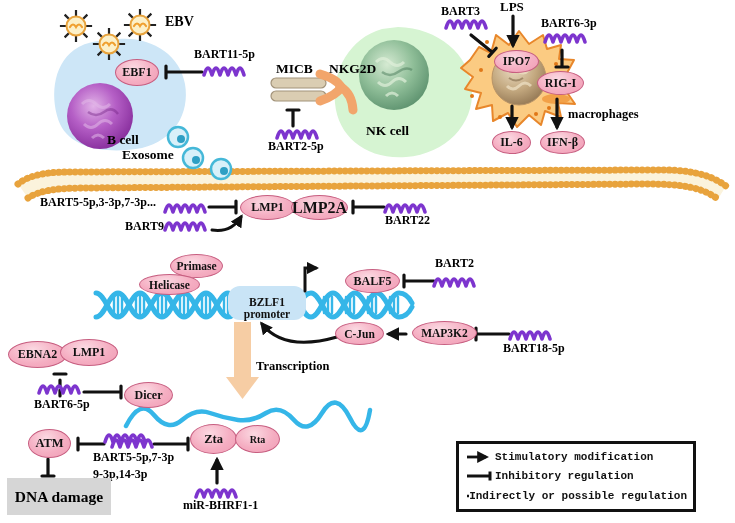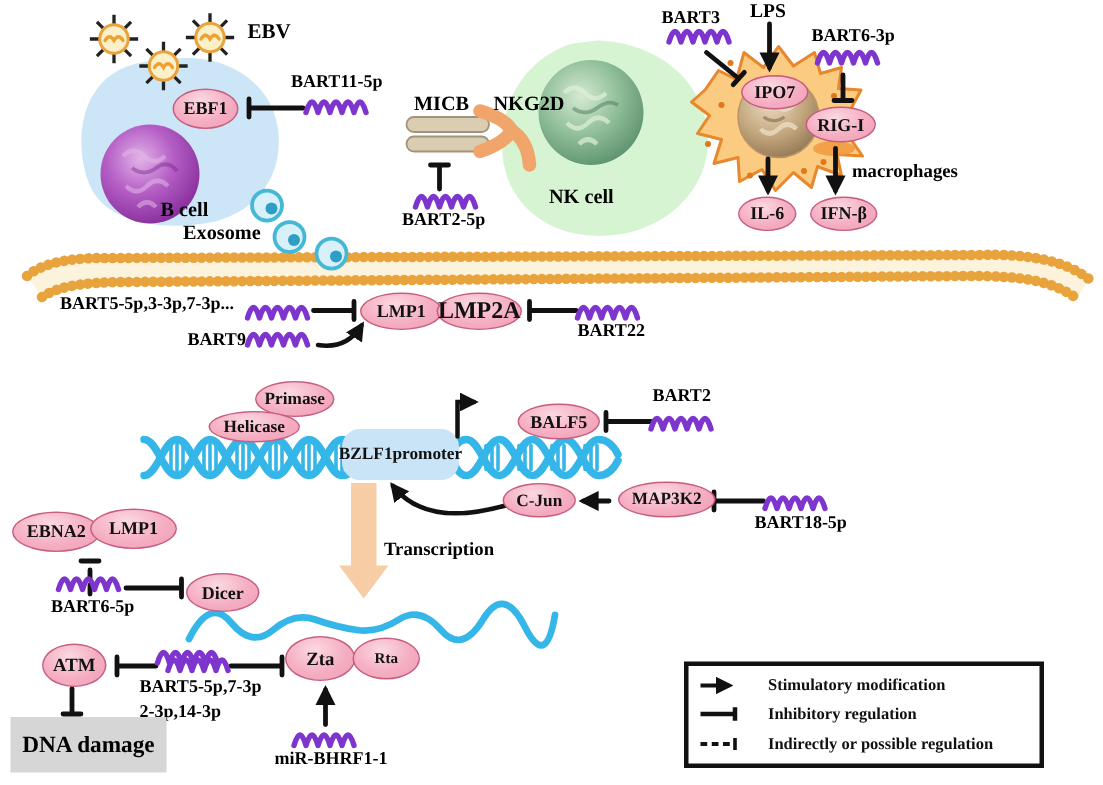--- a/index.html
+++ b/index.html
@@ -4,27 +4,27 @@
 <style>
   html,body{margin:0;padding:0;background:#fff}
   #canvas{position:relative;width:735px;height:523px;background:#fff;
           font-family:"Liberation Serif",serif;overflow:hidden}
   #shapes{position:absolute;left:0;top:0;z-index:1}
   .lbl{position:absolute;z-index:3;font-weight:bold;color:#000;white-space:nowrap;line-height:1.05}
   .node{position:absolute;z-index:3;display:flex;align-items:center;justify-content:center;
         background:radial-gradient(ellipse at 42% 30%,#FBD9E2 0%,#F5AEC2 55%,#EF9DB5 100%);
         border:1.7px solid #C75E80;border-radius:50%;font-weight:bold;color:#111;
         box-sizing:border-box;text-align:center}
-  .promoter-text{position:absolute;z-index:3;display:flex;flex-direction:row;align-items:center;
-        justify-content:center;font-weight:bold;color:#111;text-align:center}
+  .promoter-text{position:absolute;z-index:3;display:flex;flex-direction:column;align-items:center;
+        justify-content:flex-end;font-weight:bold;color:#111;text-align:center}
   .graybox{position:absolute;z-index:3;background:#D6D6D6;display:flex;align-items:center;
         justify-content:center;font-weight:bold;color:#000}
   .legend{position:absolute;z-index:3;background:#fff;border:3px solid #111;box-sizing:border-box;
         display:flex;flex-direction:column;justify-content:space-around;padding:3px 6px}
-  .lrow{display:flex;gap:17px;font-family:Liberation Serif, serif;
+  .lrow{display:flex;gap:0;font-family:Liberation Mono, monospace;
         font-weight:bold;font-size:11px;color:#111;white-space:nowrap}
 </style>
 </head>
 <body>
 
 <div id="canvas">
 
 <svg id="shapes" width="735" height="523" viewBox="0 0 735 523">
   <defs>
     <marker id="mA" viewBox="0 0 10 10" refX="7.5" refY="5" markerWidth="4.2" markerHeight="4.2" orient="auto">
@@ -196,21 +196,21 @@
 <div class="lbl" style="left:40px;top:196px;font-size:12px">BART5-5p,3-3p,7-3p...</div>
 <div class="lbl" style="left:125px;top:220px;font-size:12px">BART9</div>
 <div class="lbl" style="left:385px;top:214px;font-size:12px">BART22</div>
 
 <div class="lbl" style="left:435px;top:257px;font-size:12px">BART2</div>
 <div class="lbl" style="left:503px;top:342px;font-size:12px">BART18-5p</div>
 <div class="lbl" style="left:256px;top:360px;font-size:12.5px">Transcription</div>
 
 <div class="lbl" style="left:34px;top:398px;font-size:12px">BART6-5p</div>
 <div class="lbl" style="left:93px;top:451px;font-size:12px">BART5-5p,7-3p</div>
-<div class="lbl" style="left:93px;top:468px;font-size:12px">2-3p,14-3p</div>
+<div class="lbl" style="left:93px;top:468px;font-size:12px">9-3p,14-3p</div>
 <div class="lbl" style="left:183px;top:499px;font-size:12px">miR-BHRF1-1</div>
 
 <div class="node" style="left:115px;top:59px;width:44px;height:27px;font-size:12px">EBF1</div>
 <div class="node" style="left:494px;top:50px;width:45px;height:23px;font-size:12px">IPO7</div>
 <div class="node" style="left:537px;top:71px;width:47px;height:24px;font-size:12px">RIG-I</div>
 <div class="node" style="left:492px;top:131px;width:39px;height:23px;font-size:12px">IL-6</div>
 <div class="node" style="left:540px;top:131px;width:45px;height:23px;font-size:12px">IFN-β</div>
 <div class="node" style="left:240px;top:195px;width:55px;height:25px;font-size:12px">LMP1</div>
 <div class="node" style="left:291px;top:195px;width:57px;height:25px;font-size:16px">LMP2A</div>
 <div class="node" style="left:170px;top:254px;width:53px;height:24px;font-size:11.5px">Primase</div>

